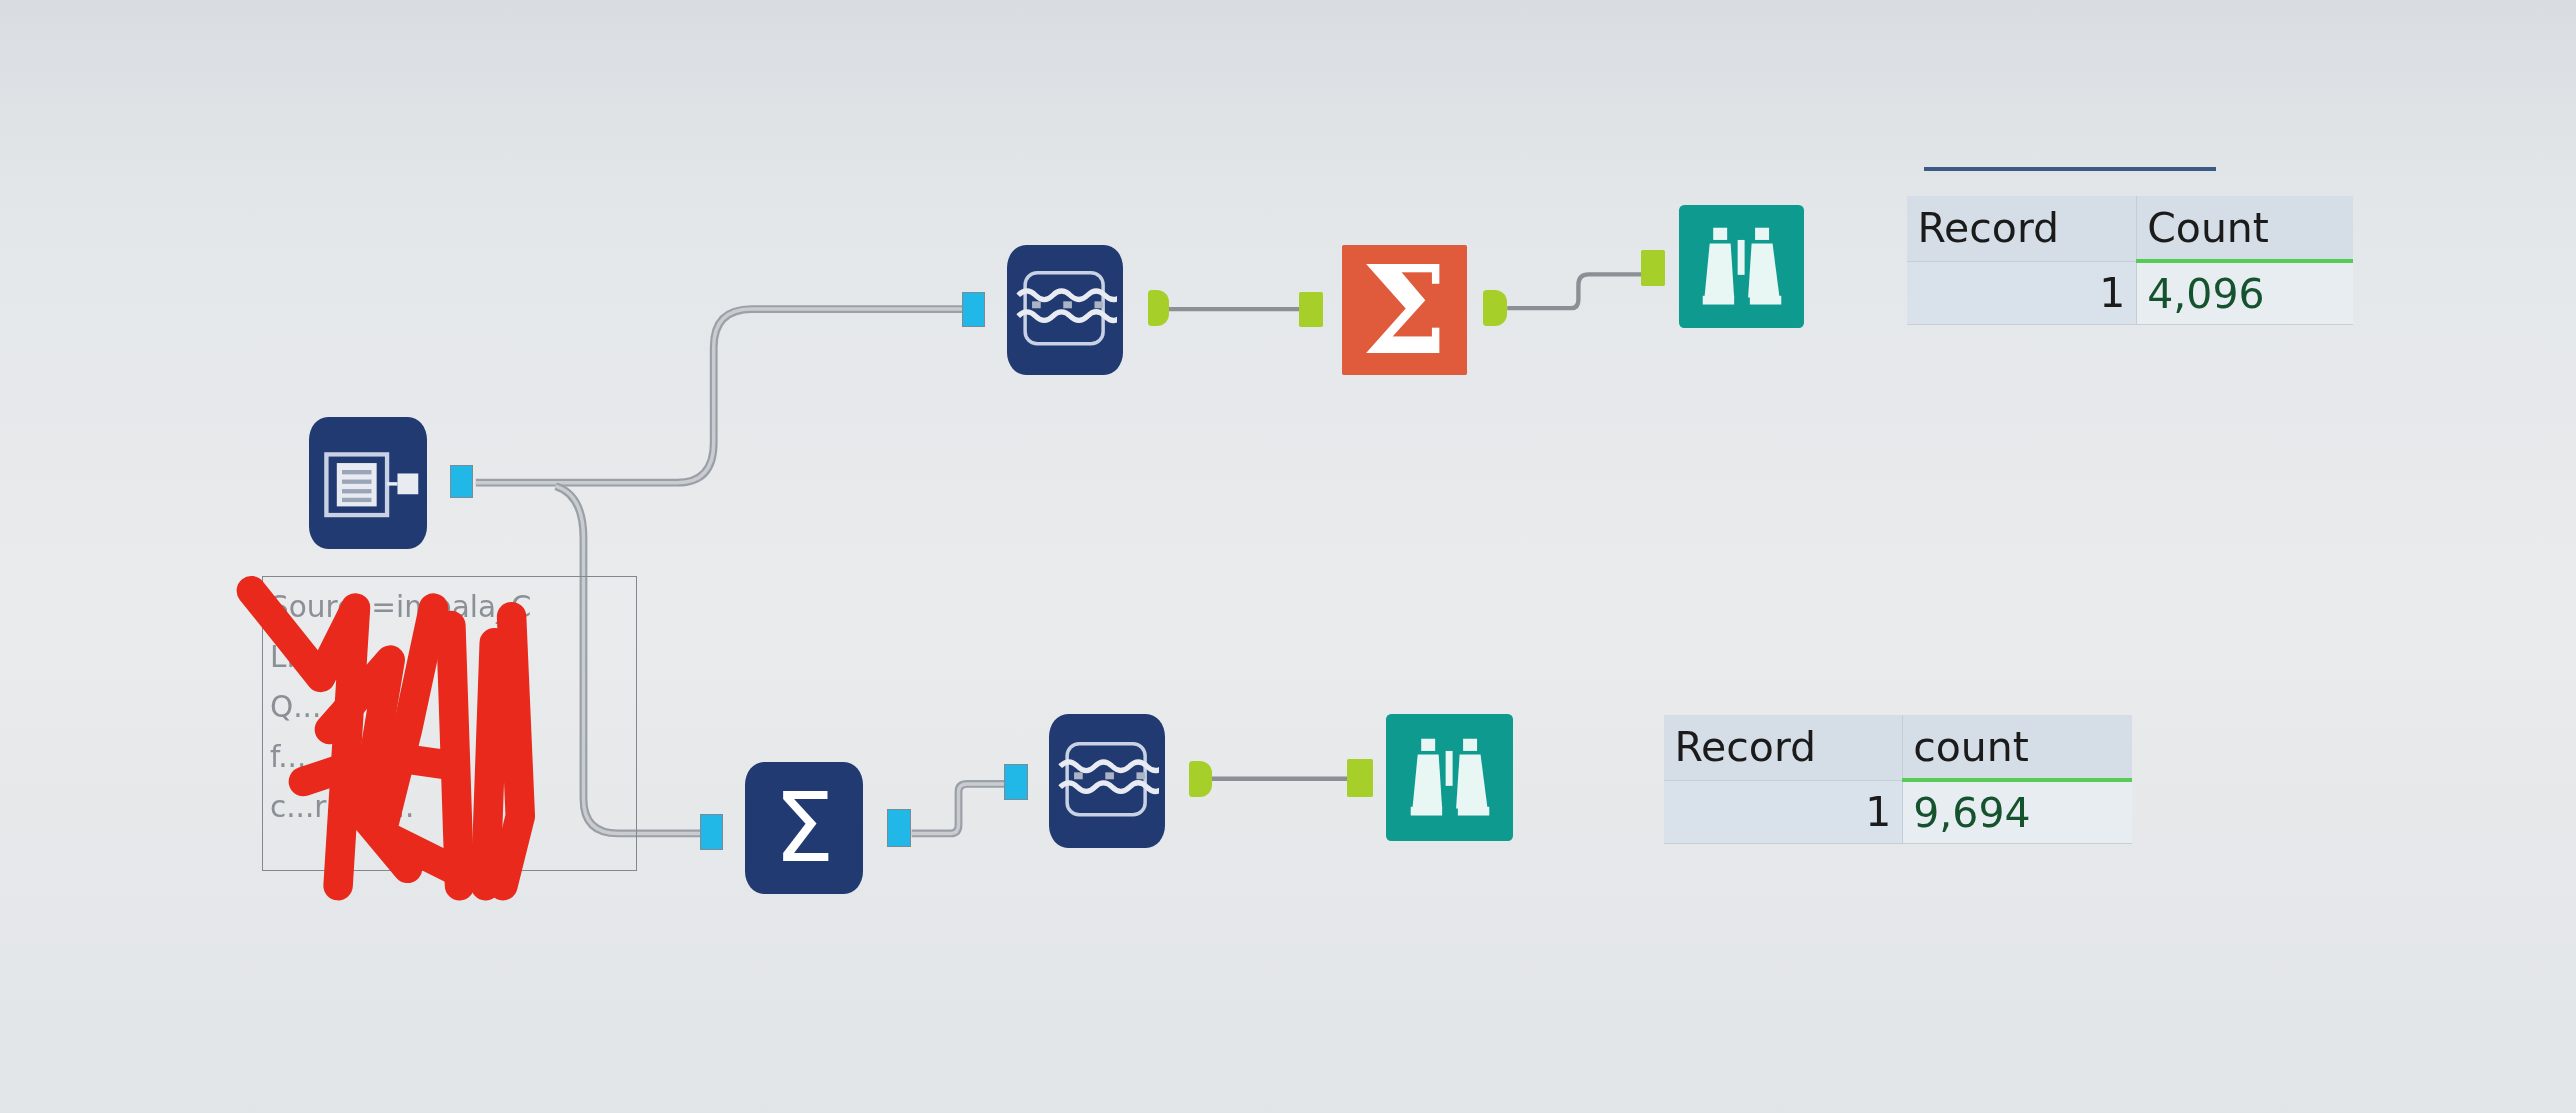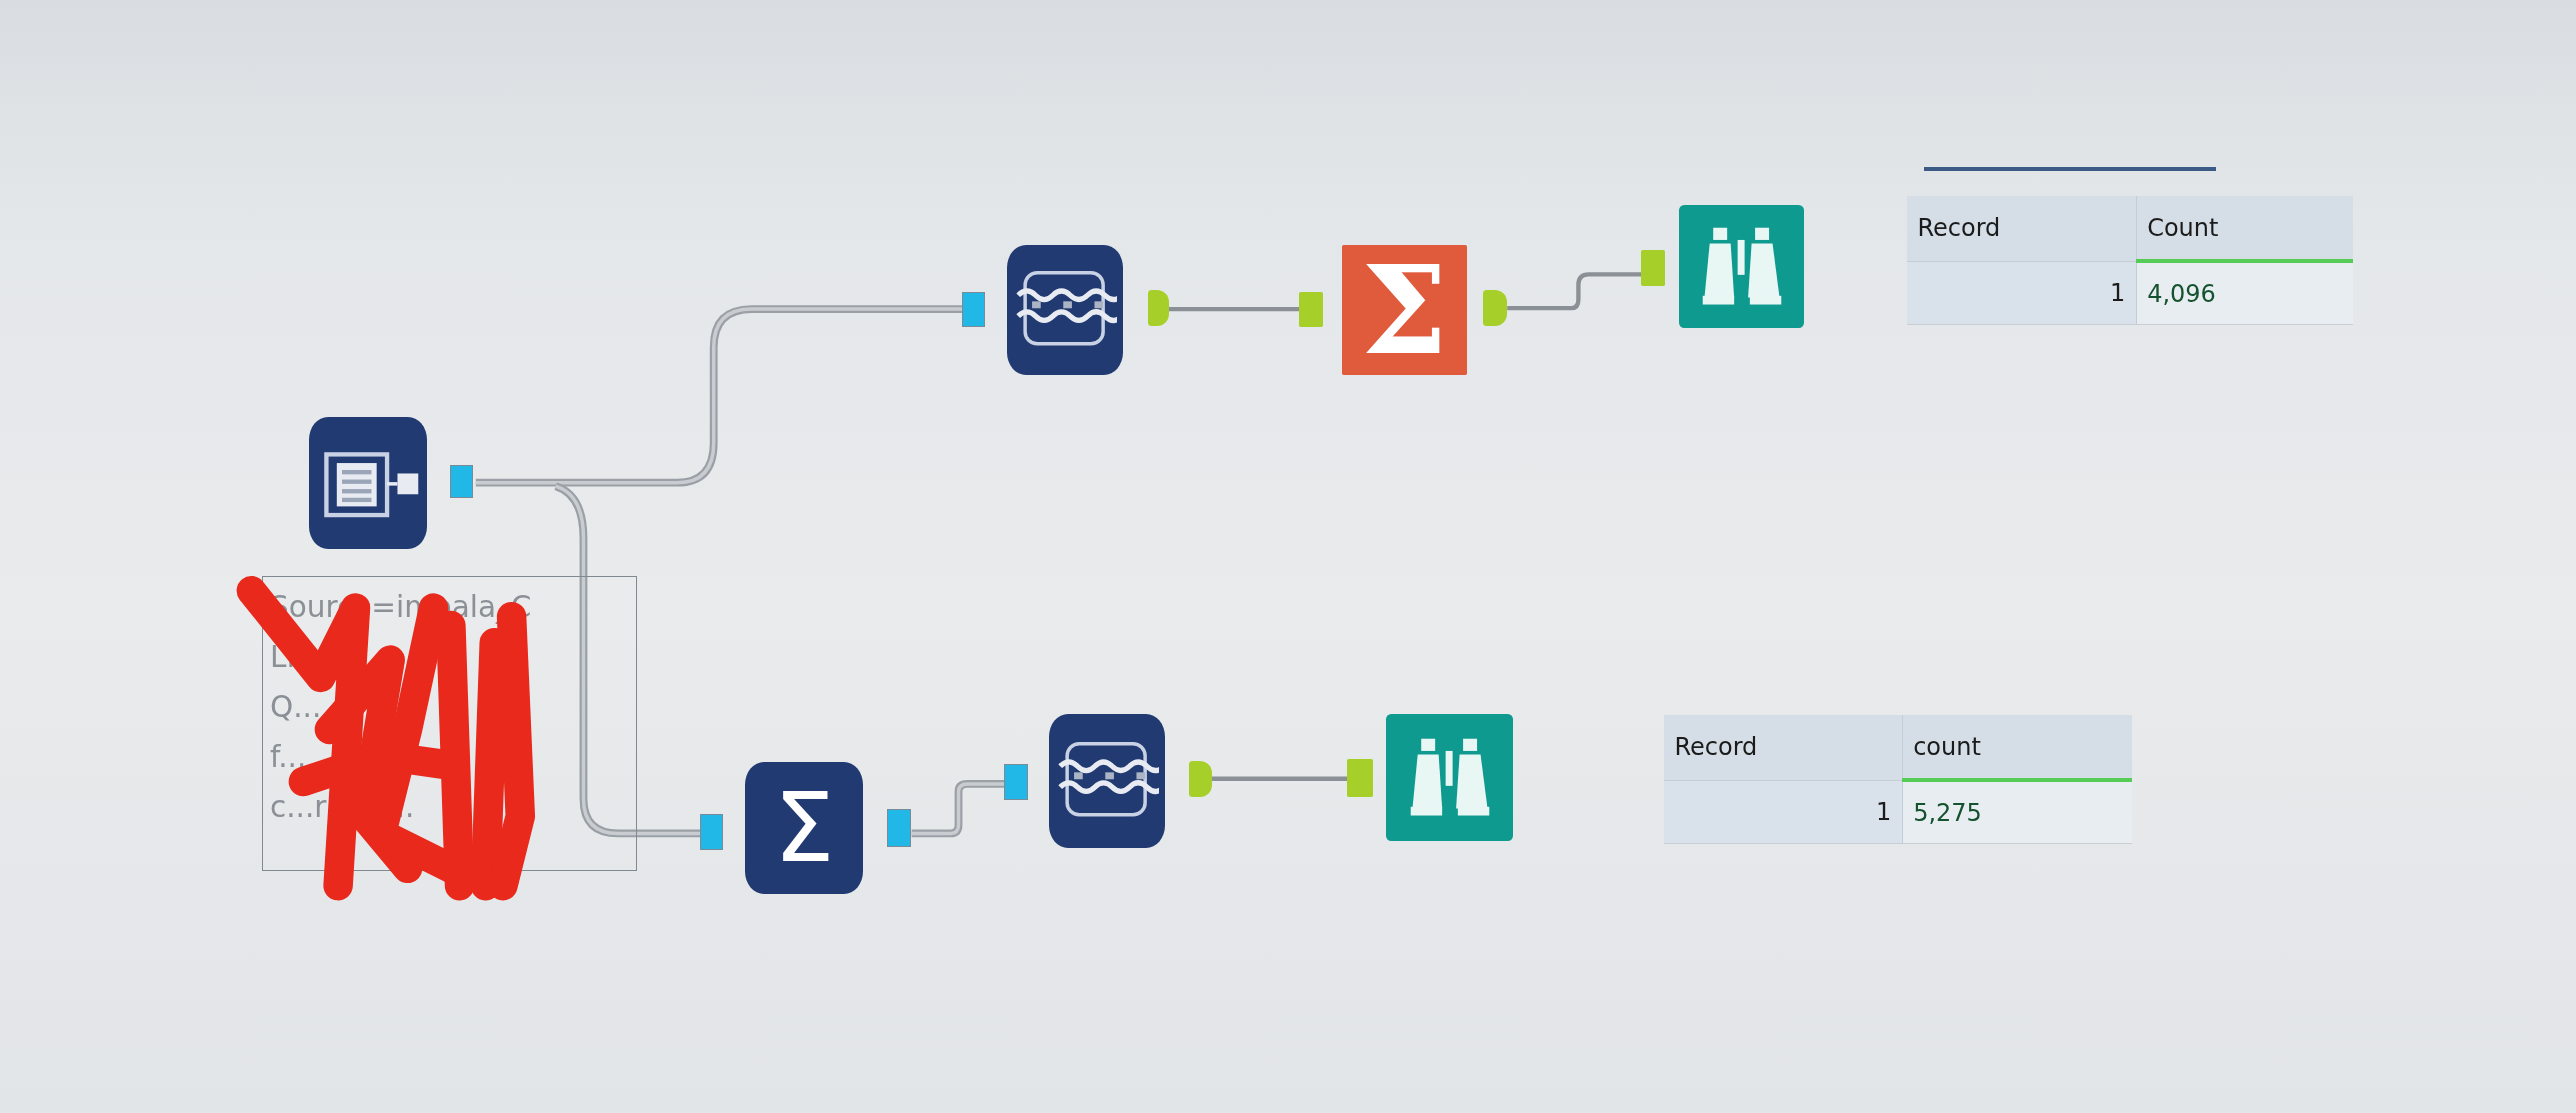--- a/index.html
+++ b/index.html
@@ -18,21 +18,21 @@
   .anchor { position:absolute; box-sizing:border-box; }
   .anchor.blue { background:#21b8e8; border:1.7px solid #7a8a96; }
   .anchor.green-out { background:#a7cf2a; border-radius:3.5px 12px 12px 3.5px; }
   .anchor.green-in { background:#a7cf2a; border-radius:1.7px; }
   .sigma { color:#fff; font-family:"DejaVu Serif", serif; font-weight:bold; }
   .annot {
     position:absolute; border:1.7px solid #808890; background:transparent; box-sizing:border-box;
     color:#8a9096; font-size:29.5px; line-height:50px; padding:5.2px 7px; overflow:hidden; white-space:nowrap;
   }
   .scribble { position:absolute; }
-  .grid { position:absolute; font-size:24px; color:#1b1b1b; }
+  .grid { position:absolute; font-size:41px; color:#1b1b1b; }
   .grid table { border-collapse:collapse; }
   .grid th { font-weight:normal; text-align:left; background:#d5dde6; padding:0 10.4px; height:63px; border-bottom:1.7px solid #c4ccd5; }
   .grid th.sorted { border-bottom:4.3px solid #55cc55; }
   .grid td { height:61px; padding:0 10.4px; border-bottom:1.7px solid #c8ced4; }
   .grid td.rec { text-align:right; background:#d9e1ea; }
   .grid td.val { background:#e8edf2; color:#14532d; }
   .grid .colsep { border-left:1.7px solid #c4ccd5; }
   .topline { position:absolute; height:3.5px; background:#3c5a86; }
 </style>
 </head>
@@ -169,20 +169,20 @@
 
   <div class="grid" style="left:1664px;top:715px;">
     <table>
       <tbody>
           <tr>
         <th style="width:217px;">Record</th>
         <th class="sorted colsep" style="width:208px;">count</th>
       </tr>
       <tr>
         <td class="rec">1</td>
-        <td class="val colsep">5,275</td>
+        <td class="val colsep">9,694</td>
       </tr>
     </tbody>
       </table>
   </div>
 
 </div>
 
 
 </body></html>

